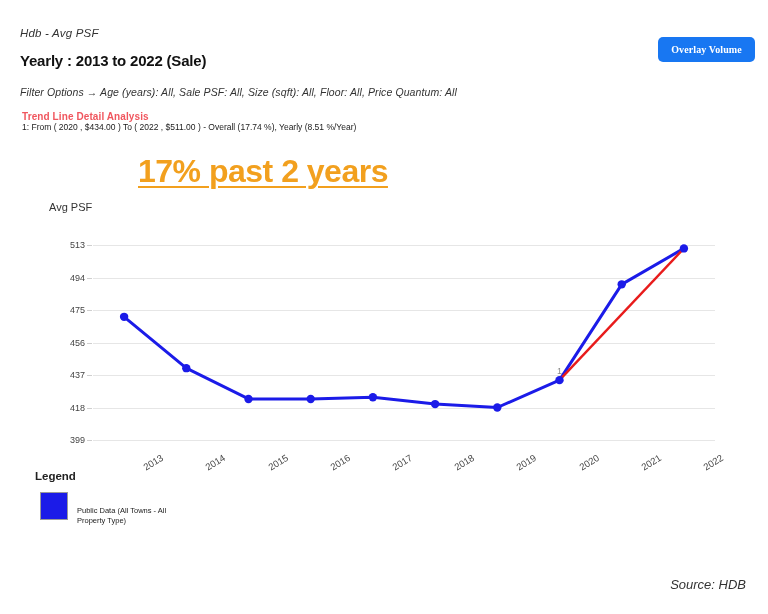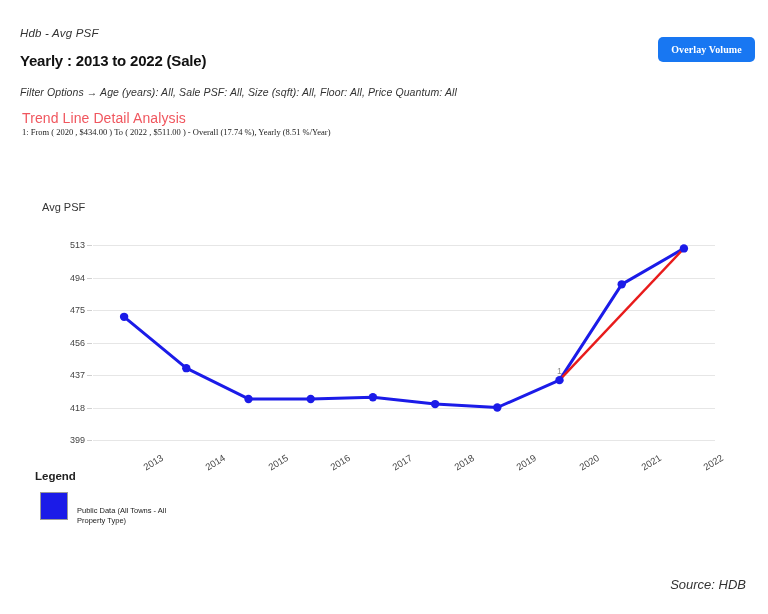--- a/index.html
+++ b/index.html
@@ -67,31 +67,30 @@
   }
 
   
   .trend-block {
     position: absolute;
     left: 22px;
     top: 111px;
     line-height: 1.12;
   }
   .trend-head {
-    font-size: 14px;
-    font-weight: normal;
+    font-size: 10px;
+    font-weight: bold;
     color: #F0565E;
     letter-spacing: .1px;
   }
   .trend-detail {
     font-size: 8.5px;
     color: #1a1a1a;
     letter-spacing: 0px;
     margin-top: 1px;
-    font-family: Liberation Serif, serif;
   }
 
   
   .annotation {
     position: absolute;
     left: 138px;
     top: 152px;
     font-size: 32px;
     font-weight: bold;
     color: #F2A01E;
@@ -102,21 +101,21 @@
   .annotation .line {
     display: block;
     text-decoration: underline;
     text-decoration-thickness: 2px;
     text-underline-offset: 4px;
   }
 
   
   .axis-title {
     position: absolute;
-    left: 42px;
+    left: 49px;
     top: 201px;
     font-size: 11px;
     color: #333333;
   }
   .plot {
     position: absolute;
     left: 93px;
     top: 245px;
     width: 622px;
     height: 195px;
@@ -224,20 +223,21 @@
 <div class="filter-options">Filter Options → Age (years): All, Sale PSF: All, Size (sqft): All, Floor: All, Price Quantum: All</div>
 
 <button class="overlay-btn">Overlay Volume</button>
 
 <div class="trend-block">
   <div class="trend-head">Trend Line Detail Analysis</div>
   <div class="trend-detail">1: From ( 2020 , $434.00 ) To ( 2022 , $511.00 ) - Overall (17.74 %), Yearly (8.51 %/Year)</div>
 </div>
 
 <div class="annotation">
+  <span class="line">17% past 2 years</span>
 </div>
 
 <div class="axis-title">Avg PSF</div>
 
 <div class="plot">
   <div id="gridlines">
       <div class="gridline" style="top: 195px;"></div>
       <div class="gridline" style="top: 162.5px;"></div>
       <div class="gridline" style="top: 130px;"></div>
       <div class="gridline" style="top: 97.5px;"></div>

